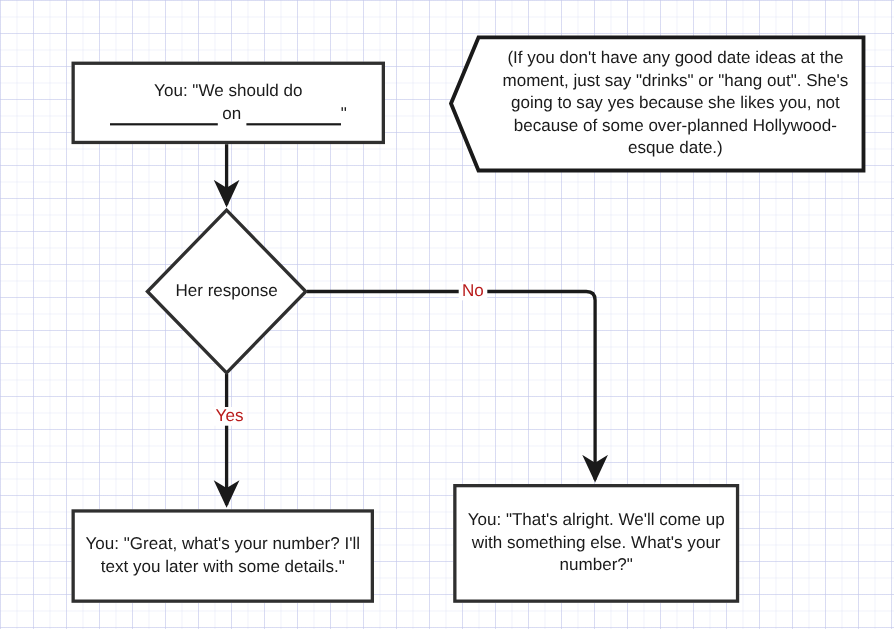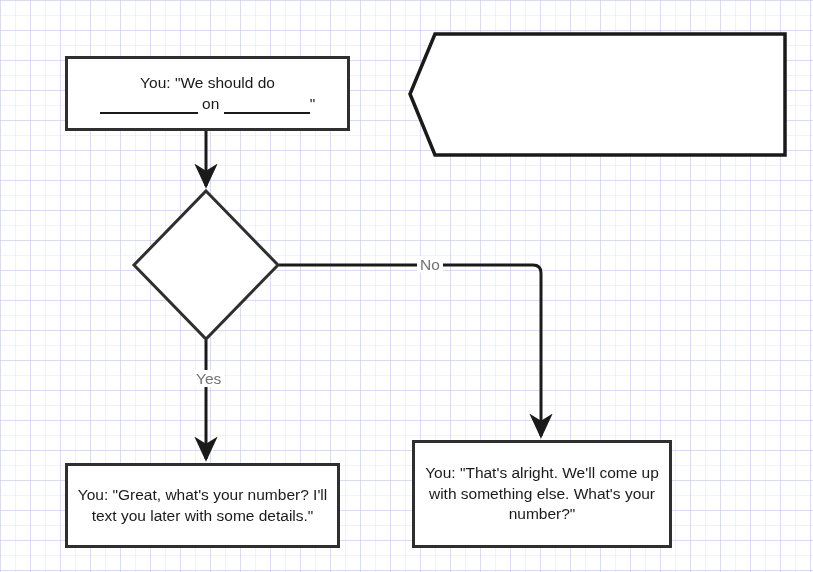--- a/index.html
+++ b/index.html
@@ -100,21 +100,21 @@
     font-size: 15.5px;
     line-height: 1.33;
     color: #1a1a1a;
     padding: 0 6px;
     box-sizing: border-box;
   }
 
   .edge-label {
     position: absolute;
     font-size: 15.5px;
-    color: #737373;
+    color: #b91c1c;
     background: #ffffff;
     padding: 0 3px;
     line-height: 1.1;
   }
   #label-no  { left: 417px; top: 256px; }
   #label-yes { left: 193px; top: 370px; }
 </style>
 </head>
 <body>
 
@@ -138,21 +138,27 @@
     <polygon points="435,34 785,34 785,155 435,155 410,94" fill="#ffffff" stroke="#1a1a1a" stroke-width="3.5"></polygon>
   </svg>
 
   <div class="node" id="box-opener">
     <div class="txt">
       <span class="line1">You: "We should do</span>
       <span class="line2"><span class="blank b1"></span><span> on </span><span class="blank b2"></span><span>"</span></span>
     </div>
   </div>
 
+  <div class="diamond-wrap">
+    <div class="diamond-label">Her response</div>
+  </div>
 
+  <div class="callout-wrap">
+    <div class="callout-text">(If you don't have any good date ideas at the moment, just say "drinks" or "hang out". She's going to say yes because she likes you, not because of some over-planned Hollywood-esque date.)</div>
+  </div>
 
   <div class="edge-label" id="label-no">No</div>
   <div class="edge-label" id="label-yes">Yes</div>
 
   <div class="node" id="box-yes">
     <div class="txt">You: "Great, what's your number? I'll text you later with some details."</div>
   </div>
 
   <div class="node" id="box-no">
     <div class="txt">You: "That's alright. We'll come up with something else. What's your number?"</div>

